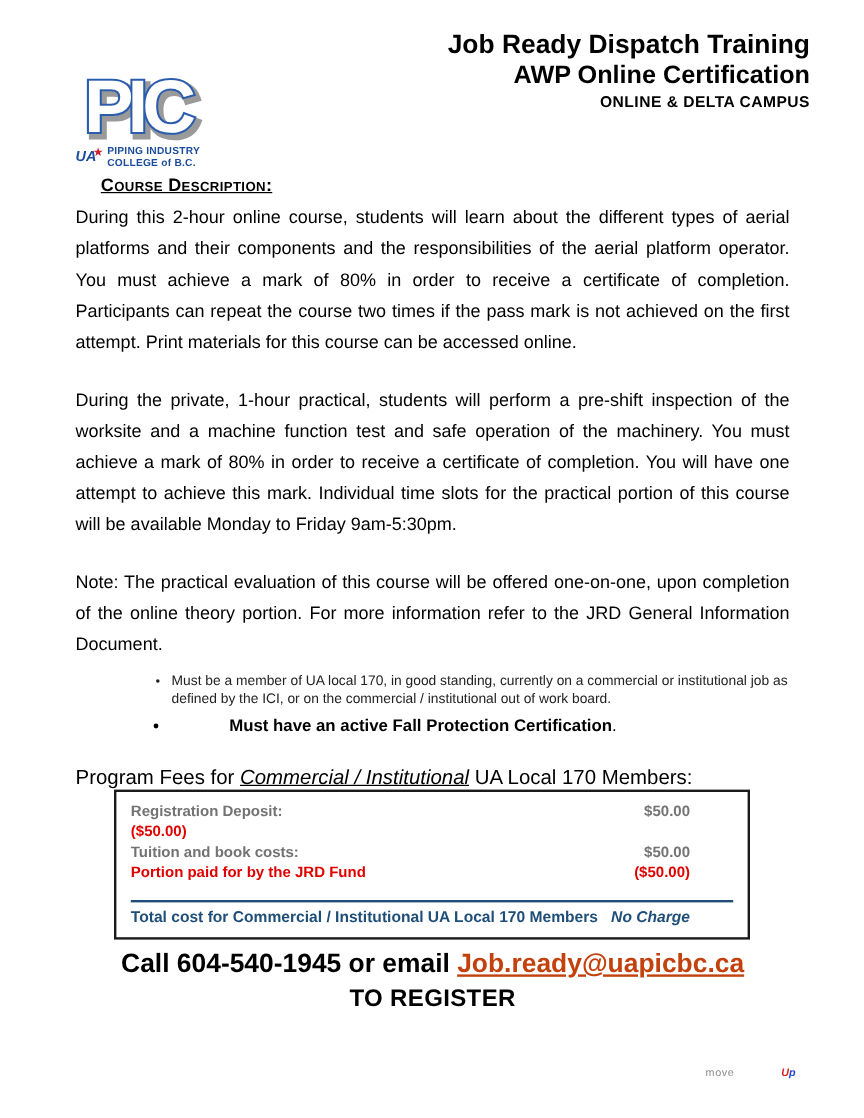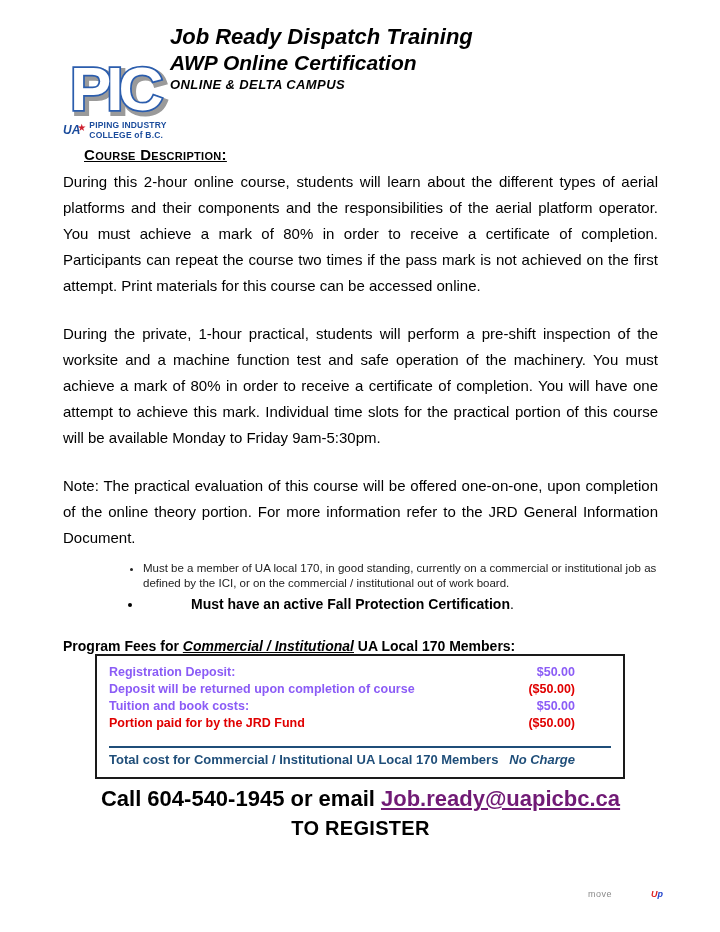--- a/index.html
+++ b/index.html
@@ -14,21 +14,21 @@
   .page { position: relative; width: 720px; height: 932px; }
 
   
   .header { position: relative; height: 146px; }
   .logo-block { position: absolute; left: 63px; top: 54px; width: 120px; }
   .logo-pic-svg { display: block; }
   .logo-sub { display: flex; align-items: center; margin-top: -2px; }
   .logo-ua { font-weight: bold; font-style: italic; color: #1b4c9c; font-size: 12px; position: relative; }
   .logo-star { color: #cf1f2e; font-size: 10px; position: relative; left: -3px; top: -3px; }
   .logo-college { color: #1b4c9c; font-weight: bold; font-size: 8.5px; line-height: 10px; letter-spacing: 0.2px; }
-  .titles { position: absolute; left: 170px; right: 45px; top: 24px; text-align: left; font-style: italic; }
+  .titles { position: absolute; left: 170px; right: 45px; top: 24px; text-align: right; }
   .title1 { font-size: 22px; font-weight: bold; line-height: 26px; }
   .title2 { font-size: 21px; font-weight: bold; line-height: 25px; }
   .title3 { font-size: 13px; font-weight: bold; letter-spacing: 0.4px; margin-top: 2px; }
 
   
   .content { margin: 0 62px 0 63px; }
   .section-heading {
     font-variant: small-caps;
     font-weight: bold;
     font-size: 15px;
@@ -43,54 +43,54 @@
     margin-top: 6px;
     margin-bottom: 22px;
   }
   .body-para.note { margin-bottom: 10px; }
 
   .prereq-list { margin: 5px 0 12px 0; padding-left: 80px; }
   .prereq-list li { font-size: 11.5px; line-height: 15px; color: #222; }
   .prereq-list li.strong-item { font-size: 14px; line-height: 19px; margin-top: 4px; color: #000; }
   .strong-item .b { font-weight: bold; padding-left: 48px; }
 
-  .fees-heading { font-size: 14px; font-weight: bold; margin-top: 24px; }
+  .fees-heading { font-size: 17px; font-weight: normal; margin-top: 24px; }
   .fees-heading .emph { font-style: italic; text-decoration: underline; }
   .fees-subheading { font-size: 10.5px; font-weight: bold; line-height: 12px; margin-top: 2px; margin-bottom: 18px; }
 
   .fee-box {
     margin-left: 32px;
     width: 530px;
     border: 2px solid #1a1a1a;
     padding: 8px 12px 10px 12px;
   }
   .fee-row {
     display: flex;
     justify-content: space-between;
     font-weight: bold;
     font-size: 12.5px;
     line-height: 17px;
     padding-right: 36px;
   }
-  .c-blue { color: #8b5cf6; }
+  .c-blue { color: #737373; }
   .c-red { color: #e00000; }
   .fee-divider { border-top: 2px solid #1f4e79; margin: 14px 0 4px 0; height: 0; }
   .fee-total {
     display: flex;
     justify-content: space-between;
     font-weight: bold;
     font-size: 13px;
     color: #1f4e79;
     padding-right: 36px;
   }
   .fee-total .total-value { font-style: italic; }
 
   .jrd-note { font-weight: bold; font-size: 11.5px; line-height: 16px; margin-top: 15px; }
   .call-line { text-align: center; font-size: 22px; font-weight: bold; margin-top: 7px; }
-  .call-line a { color: #701a75; }
+  .call-line a { color: #c2410c; }
   .register-line { text-align: center; font-size: 20px; font-weight: bold; margin-top: 5px; letter-spacing: 0.3px; }
 
   .brand { position: absolute; right: 57px; top: 889px; font-size: 9px; color: #8a8a8a; }
   .brand .move { letter-spacing: 0.5px; }
   .brand .up { font-weight: bold; font-style: italic; padding-left: 39px; }
   .brand .up .u { color: #d22; }
   .brand .up .p { color: #24c; }
 </style>
 </head>
 <body>
@@ -129,21 +129,20 @@
     </ul>
 
     <div class="fees-heading"><span>Program Fees for </span><span class="emph">Commercial / Institutional</span><span> UA Local 170 Members:</span></div>
 
     <div class="fee-box">
       <div class="fee-row">
         <span class="c-blue">Registration Deposit:</span>
         <span class="c-blue">$50.00</span>
       </div>
       <div class="fee-row">
-        <span class="c-blue">Deposit will be returned upon completion of course</span>
         <span class="c-red">($50.00)</span>
       </div>
       <div class="fee-row">
         <span class="c-blue">Tuition and book costs:</span>
         <span class="c-blue">$50.00</span>
       </div>
       <div class="fee-row">
         <span class="c-red">Portion paid for by the JRD Fund</span>
         <span class="c-red">($50.00)</span>
       </div>

